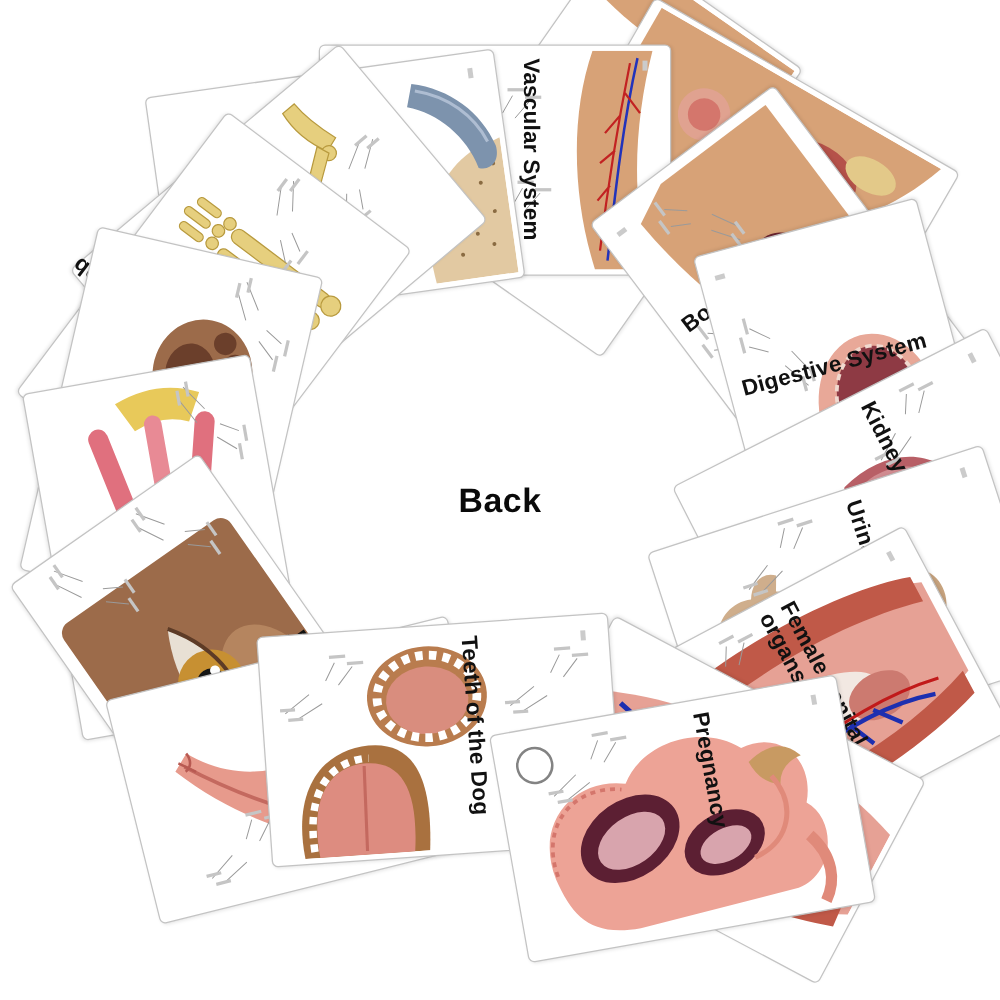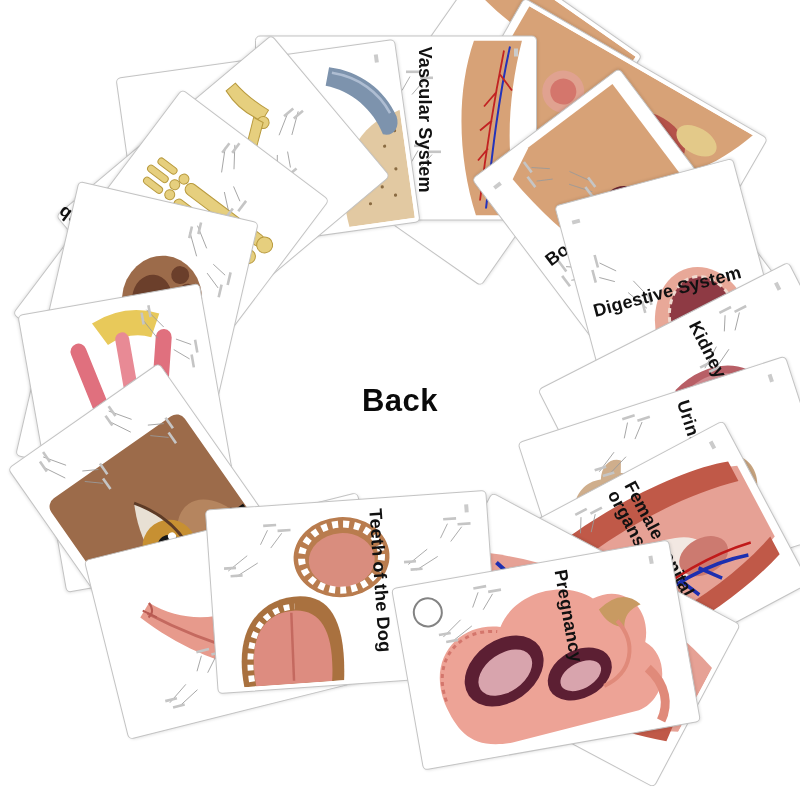--- a/index.html
+++ b/index.html
@@ -40,21 +40,21 @@
   .c-urinary  {left:680px;top:487px;transform:translate(-50%,-50%) rotate(-18deg); z-index:6;}
   .c-eyesag   {left:133px;top:438px;transform:translate(-50%,-50%) rotate(80deg);  z-index:8;}
   .c-female   {left:642px;top:568px;transform:translate(-50%,-50%) rotate(-28deg); z-index:7;}
   .c-eye      {left:164px;top:531px;transform:translate(-50%,-50%) rotate(55deg);  z-index:9;}
   .c-male     {left:573px;top:640px;transform:translate(-50%,-50%) rotate(-152deg);z-index:8;}
   .c-tongue   {left:243px;top:616px;transform:translate(-50%,-50%) rotate(-14deg); z-index:10;}
   .c-teeth    {left:352px;top:592px;transform:translate(-50%,-50%) rotate(-4deg);  z-index:11;}
   .c-preg     {left:546px;top:655px;transform:translate(-50%,-50%) rotate(-10deg); z-index:12;}
   #back-label{
     position:absolute;left:400px;top:401px;transform:translate(-50%,-50%);
-    font-size:31px;font-weight:bold;color:#0a0a0a;letter-spacing:.5px;z-index:0;
+    font-size:27px;font-weight:bold;color:#0a0a0a;letter-spacing:.5px;z-index:0;
   }
 </style>
 </head>
 <body>
 
 <div id="stage">
 
   <svg width="0" height="0" style="position:absolute" aria-hidden="true">
     <defs>
       <g id="lab">

